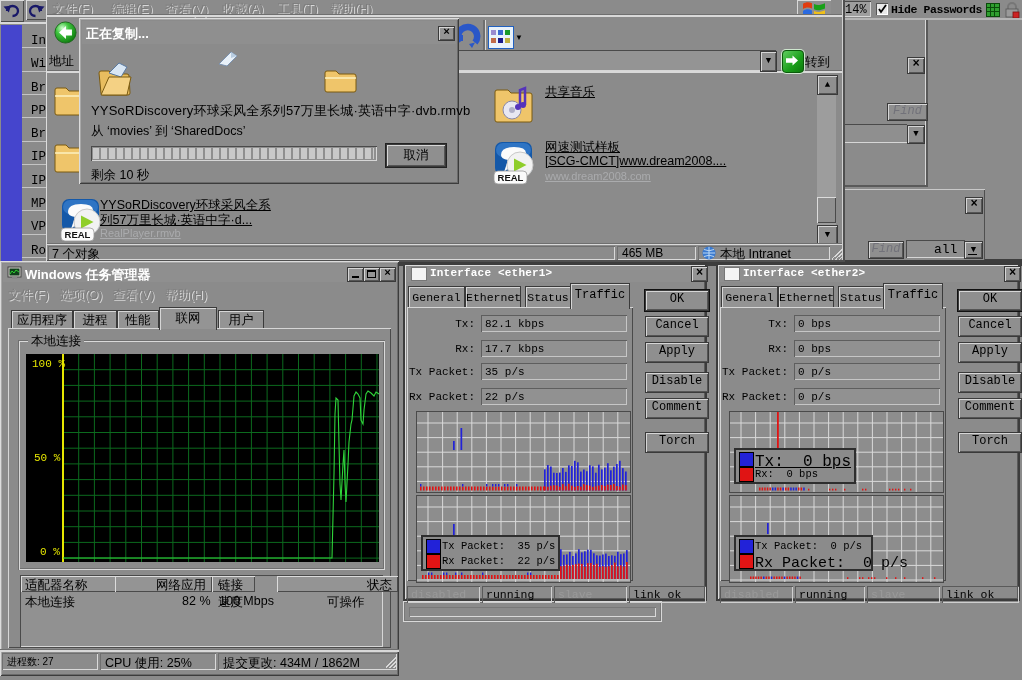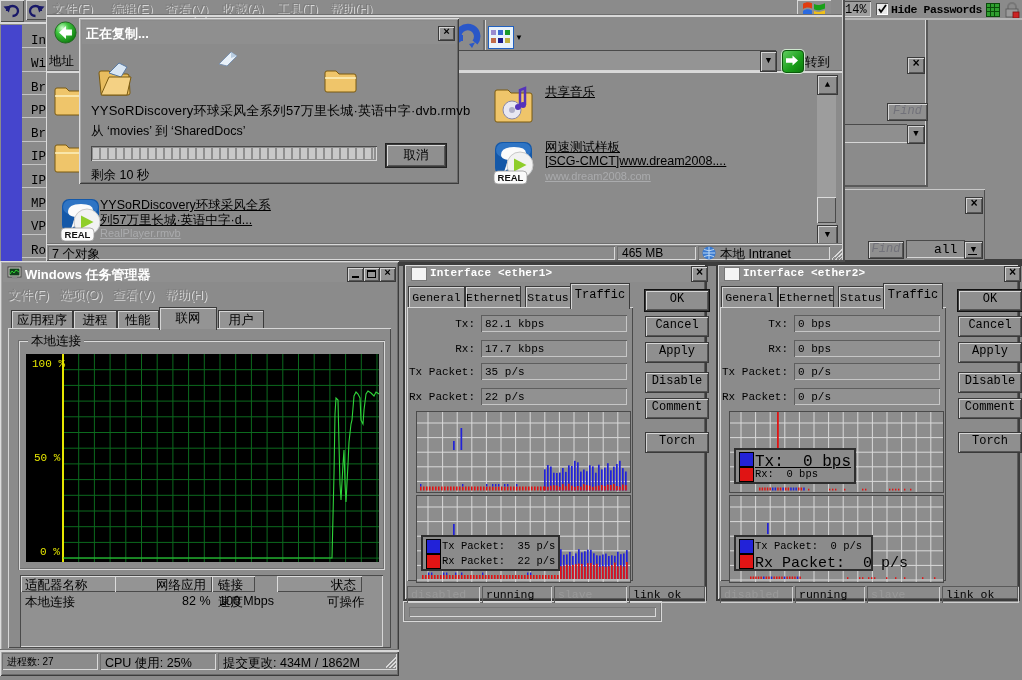--- a/index.html
+++ b/index.html
@@ -319,21 +319,21 @@
     <polyline points="37,204 306,204 308,120 309,60 310,44 312,46 313,90 314,130 315,146 317,110 318,96 319,130 320,148 322,110 323,88 325,70 326,66 328,42 330,38 332,40 334,44 335,66 337,70 338,56 340,40 342,37 345,39 348,42 350,38 353,40" fill="none" stroke="#2fd43a" stroke-width="1.1"></polyline>
     <text x="6" y="13" font-family="Liberation Mono" font-size="11" fill="#e6e600">100 %</text>
     <text x="8" y="107" font-family="Liberation Mono" font-size="11" fill="#e6e600">50 %</text>
     <text x="14" y="201" font-family="Liberation Mono" font-size="11" fill="#e6e600">0 %</text>
   </svg>
 
   <div class="ab" style="left:20px;top:314px;width:363px;height:72px;background:#919191;box-shadow:inset 1px 1px 0 #4a4a4a, inset -1px -1px 0 #d6d6d6;"></div>
   <div class="ab raised cjk" style="left:21px;top:315px;width:114px;height:16px;background:#949494;font-size:12.5px;color:#000;padding:1px 0 0 4px;box-sizing:border-box;">适配器名称</div>
   <div class="ab raised cjk" style="left:115px;top:315px;width:97px;height:16px;background:#949494;font-size:12.5px;color:#000;padding:1px 6px 0 0;box-sizing:border-box;text-align:right;">网络应用</div>
   <div class="ab raised cjk" style="left:212px;top:315px;width:43px;height:16px;background:#949494;font-size:12.5px;color:#000;padding:1px 0 0 6px;box-sizing:border-box;">链接速度</div>
-  <div class="ab raised cjk" style="left:277px;top:315px;width:85px;height:16px;background:#949494;font-size:12.5px;color:#000;padding:1px 6px 0 0;box-sizing:border-box;text-align:right;">状态</div>
+  <div class="ab raised cjk" style="left:277px;top:315px;width:121px;height:16px;background:#949494;font-size:12.5px;color:#000;padding:1px 6px 0 0;box-sizing:border-box;text-align:right;">状态</div>
   <div class="ab cjk" style="left:25px;top:333px;font-size:12.5px;color:#000;">本地连接</div>
   <div class="ab" style="left:182px;top:333px;font-size:12.5px;color:#000;">82 %</div>
   <div class="ab" style="left:219px;top:333px;font-size:12.5px;color:#000;">100 Mbps</div>
   <div class="ab cjk" style="left:327px;top:333px;font-size:12.5px;color:#000;">可操作</div>
 
   <div class="ab" style="left:0px;top:389px;width:399px;height:2px;background:#d9d9d9;box-shadow:0 -1px 0 #6f6f6f;"></div>
   <div class="ab" style="left:2px;top:392px;width:96px;height:17px;box-shadow:inset 1px 1px 0 #6f6f6f, inset -1px -1px 0 #d9d9d9;"></div>
   <div class="ab cjk" style="left:7px;top:394px;font-size:10px;color:#000;">进程数: 27</div>
   <div class="ab" style="left:100px;top:392px;width:116px;height:17px;box-shadow:inset 1px 1px 0 #6f6f6f, inset -1px -1px 0 #d9d9d9;"></div>
   <div class="ab cjk" style="left:105px;top:394px;font-size:12.5px;color:#000;">CPU 使用: 25%</div>

